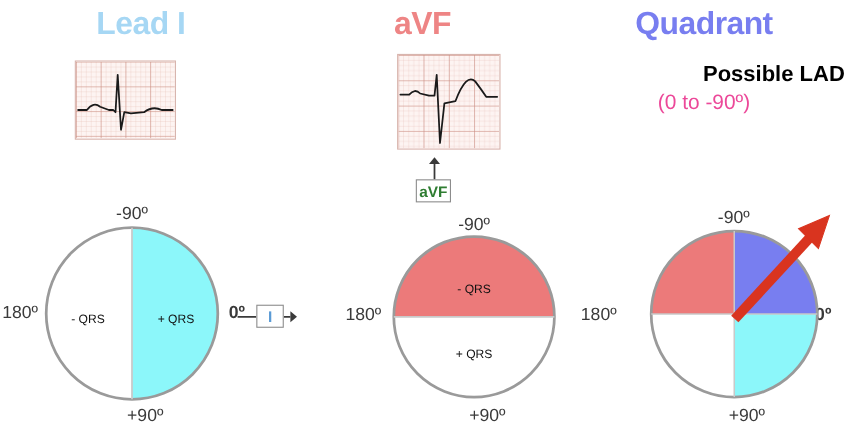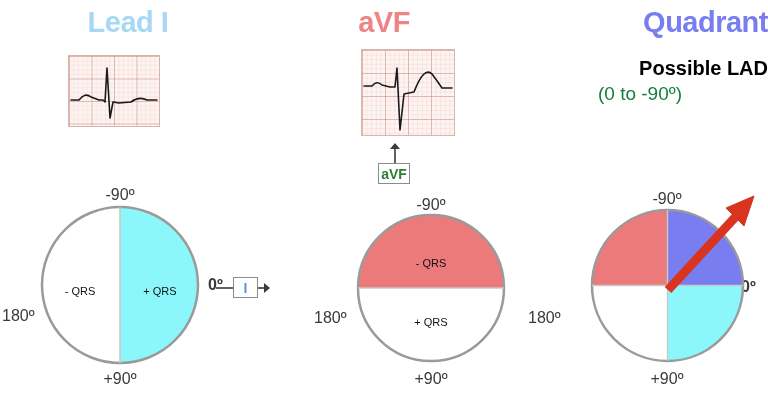--- a/index.html
+++ b/index.html
@@ -36,21 +36,21 @@
     top: 6px;
     left: 0;
     width: 100%;
     text-align: center;
     font-size: 29px;
     font-weight: bold;
     letter-spacing: -0.5px;
   }
   .title-lead1 { color: #a6d7f4; }
   .title-avf   { color: #ee8585; }
-  .title-quad  { color: #787ef0; text-align: right; }
+  .title-quad  { color: #787ef0; }
 
   
   .ecg-strip {
     position: absolute;
     background: #fdf4f2;
     border: 1px solid #d8b5ae;
     overflow: hidden;
   }
   .ecg-lead1 { left: 68px; top: 55px; width: 90px; height: 70px; }
   .ecg-avf   { left: 105px; top: 49px; width: 92px; height: 85px; }
@@ -67,21 +67,21 @@
     font-size: 20px;
     font-weight: bold;
     line-height: 1.05;
   }
   .quad-range {
     position: absolute;
     top: 84px;
     left: 0;
     width: 100%;
     text-align: center;
-    color: #15803d;
+    color: #ec4899;
     font-size: 19px;
     font-weight: normal;
     line-height: 1.05;
   }
 
   
   .circle-wrap {
     position: absolute;
   }
   .circle-lead1 { left: 40px;  top: 205px; width: 160px; height: 160px; }
@@ -90,22 +90,22 @@
   .circle-wrap svg { display: block; width: 100%; height: 100%; overflow: visible; }
 
   
   .deg {
     position: absolute;
     color: #3a3a3a;
     font-size: 16px;
     white-space: nowrap;
   }
   .deg-top    { transform: translateX(-50%); }
-  .deg-bottom { transform: translateX(-50%); }
-  .deg-left   { transform: translateY(-50%); margin-top: 31px; }
+  .deg-bottom { transform: translateX(-50%); margin-left: 12px; }
+  .deg-left   { transform: translateY(-50%); }
   .deg-right  { transform: translateY(-50%); font-weight: bold; }
 
   
   .l1-top    { left: 120px; top: 186px; }
   .l1-bottom { left: 120px; top: 370px; }
   .l1-left   { left: 2px;   top: 285px; }
   .l1-right  { left: 208px; top: 285px; }
 
   
   .avf-top    { left: 431px; top: 196px; }

